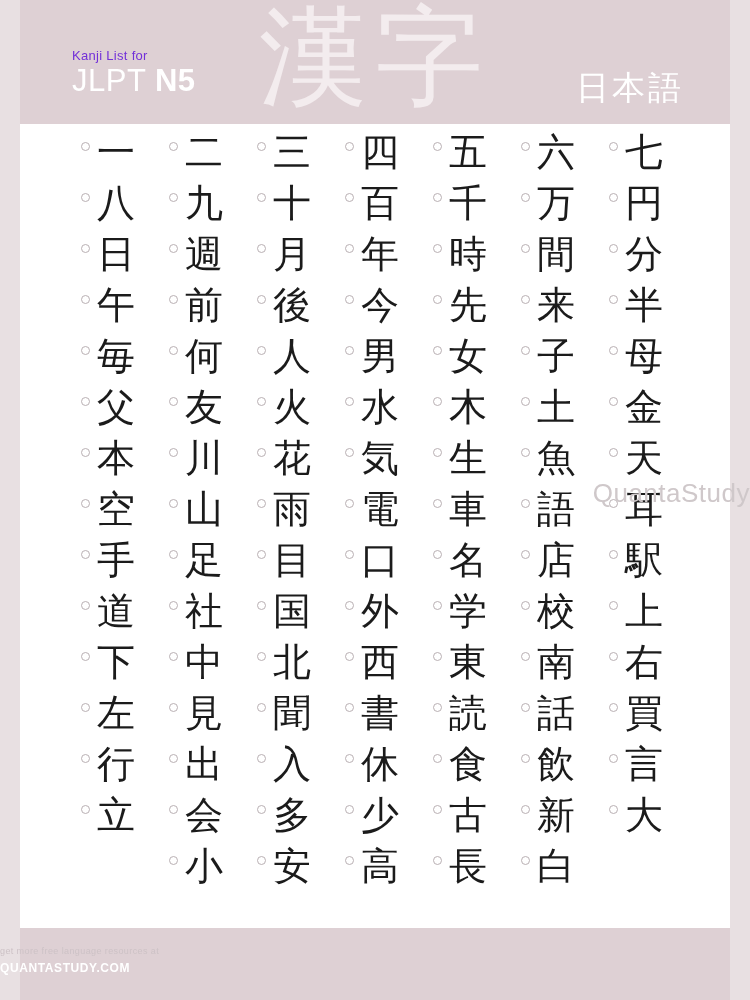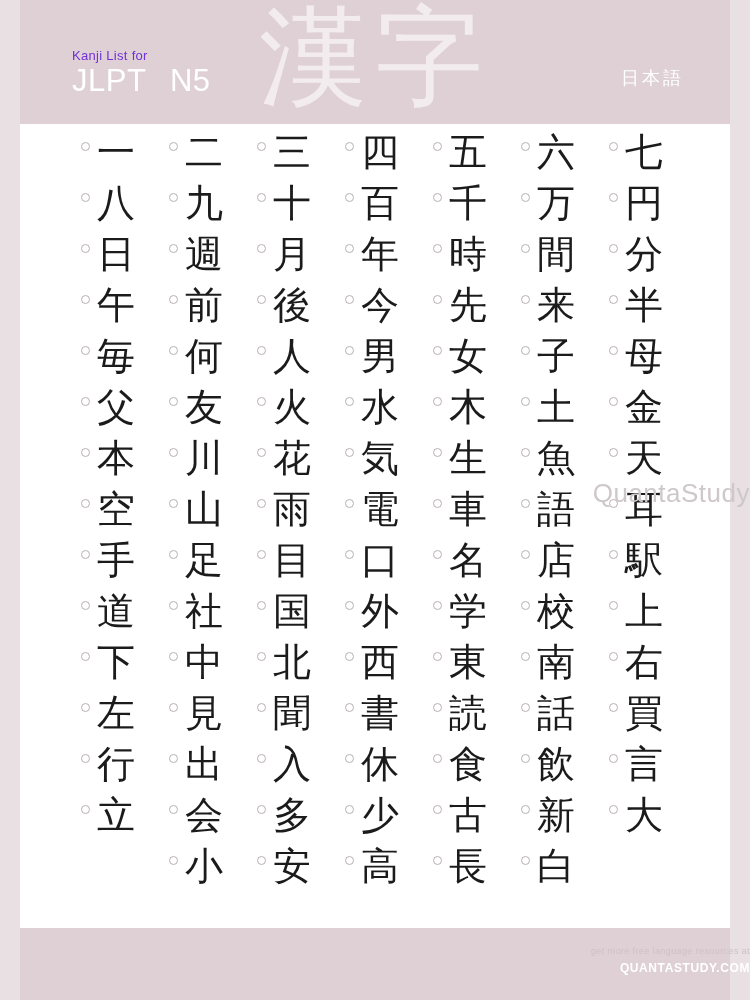--- a/index.html
+++ b/index.html
@@ -92,29 +92,28 @@
     margin-bottom: 2px;
   }
   .header-title {
     font-size: 31px;
     font-weight: 300;
     letter-spacing: 0.5px;
     color: #ffffff;
     line-height: 1;
   }
   .header-title b {
-    font-weight: 400;
-    margin-left: 15px;
+    font-weight: 700;
   }
   .header-right {
     position: absolute;
     right: 66px;
     top: 66px;
     font-family: "DejaVu Sans", sans-serif;
-    font-size: 18px;
+    font-size: 33px;
     color: #ffffff;
     letter-spacing: 3px;
   }
 
   
   .grid {
     position: absolute;
     left: 20px;
     top: 126px;
     width: 710px;
@@ -172,21 +171,21 @@
   }
 
   
   .footer {
     position: absolute;
     left: 0;
     bottom: 0;
     width: 750px;
     height: 72px;
     z-index: 5;
-    text-align: right;
+    text-align: left;
   }
   .footer-note {
     position: absolute;
     left: 0;
     top: 18px;
     width: 750px;
     font-size: 9px;
     color: #cdc2c6;
     letter-spacing: 0.4px;
   }

